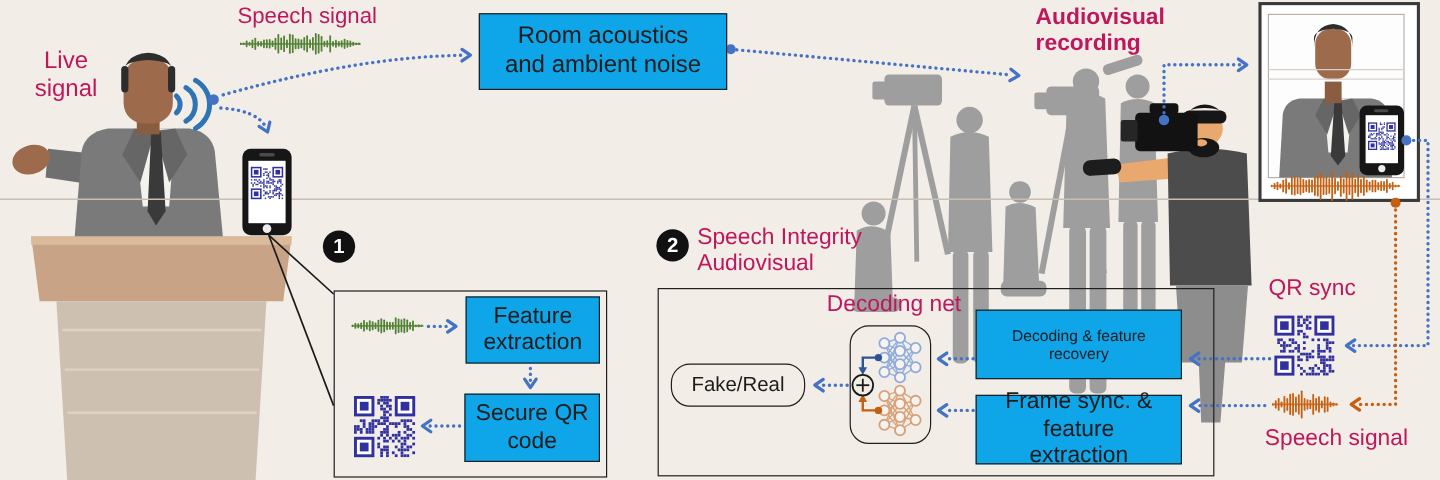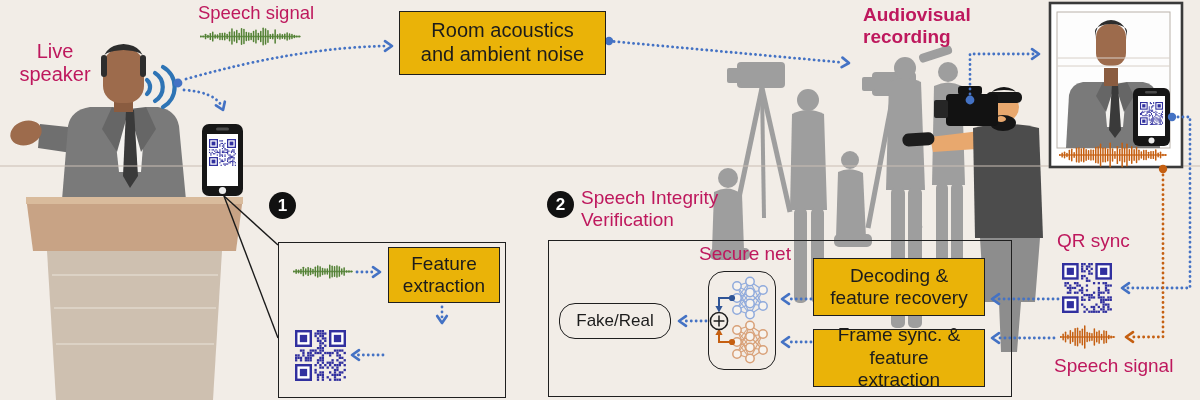--- a/index.html
+++ b/index.html
@@ -5,21 +5,21 @@
   html,body{margin:0;padding:0;background:#e8e4df;}
   .canvas{
     position:relative;width:1200px;height:400px;overflow:hidden;
     background:#f2ede7;color:#1c1c1c;
     font-family:"Liberation Sans", sans-serif;
   }
   #art{position:absolute;left:0;top:0;}
   .lbl{position:absolute;line-height:1.16;color:#be185d;}
   .center{text-align:center;}
   .box{
-    position:absolute;border:1.7px solid #1f1f1f;background:#eab308;
+    position:absolute;border:1.7px solid #1f1f1f;background:#0ea5e9;
     display:flex;align-items:center;justify-content:center;
     text-align:center;line-height:1.18;box-sizing:border-box;
   }
   .ghostbox{ 
     position:absolute;border:1.7px solid #1f1f1f;background:transparent;
     box-sizing:border-box;
   }
   .badge{
     position:absolute;width:27px;height:27px;border-radius:50%;
     background:#111;color:#fff;font-weight:bold;font-size:17px;
@@ -950,35 +950,36 @@
       <path d="M 732 342 L 719 342 L 719 334" fill="none" stroke="#c55f11" stroke-width="2"></path>
       <path d="M 715.4 335 L 722.6 335 L 719 328.5 Z" fill="#c55f11"></path>
       <circle cx="719" cy="321" r="8.6" fill="#f2ede7" stroke="#1c1c1c" stroke-width="1.5"></circle>
       <line x1="713.6" y1="321" x2="724.4" y2="321" stroke="#1c1c1c" stroke-width="1.5"></line>
       <line x1="719" y1="315.6" x2="719" y2="326.4" stroke="#1c1c1c" stroke-width="1.5"></line>
     </g>
   </svg>
 
   <div class="lbl center" style="left:192px;top:2px;width:128px;font-size:18.5px;">Speech signal</div>
 
-  <div class="lbl center" style="left:13px;top:40px;width:84px;font-size:20px;">Live speaker</div>
+  <div class="lbl center" style="left:13px;top:40px;width:84px;font-size:20px;">Live signal</div>
 
   <div class="box" style="left:399px;top:11px;width:207px;height:64px;font-size:20px;padding:0 20px;">Room acoustics and ambient noise</div>
 
   <div class="lbl" style="left:863px;top:4px;width:116px;font-size:19px;font-weight:bold;">Audiovisual recording</div>
 
   <div class="badge" style="left:269px;top:192px;">1</div>
   <div class="ghostbox" style="left:278px;top:242px;width:228px;height:156px;"></div>
   <div class="box" style="left:388px;top:247px;width:112px;height:56px;font-size:19px;padding:0 5px;">Feature extraction</div>
+  <div class="box" style="left:387px;top:328px;width:113px;height:57px;font-size:19px;padding:0 5px;">Secure QR code</div>
 
   <div class="badge" style="left:547px;top:191px;">2</div>
-  <div class="lbl" style="left:581px;top:187px;width:160px;font-size:19px;">Speech Integrity Verification</div>
+  <div class="lbl" style="left:581px;top:187px;width:160px;font-size:19px;">Speech Integrity Audiovisual</div>
   <div class="ghostbox" style="left:548px;top:240px;width:464px;height:157px;"></div>
-  <div class="lbl center" style="left:680px;top:243px;width:130px;font-size:19px;">Secure net</div>
+  <div class="lbl center" style="left:680px;top:243px;width:130px;font-size:19px;">Decoding net</div>
   <div class="rounded-frame" style="left:708px;top:271px;width:68px;height:99px;"></div>
   <div class="pill" style="left:559px;top:303px;width:112px;height:36px;font-size:17px;">Fake/Real</div>
-  <div class="box" style="left:813px;top:258px;width:172px;height:58px;font-size:19px;padding:0 6px;">Decoding &amp; feature recovery</div>
+  <div class="box" style="left:813px;top:258px;width:172px;height:58px;font-size:13px;padding:0 6px;">Decoding &amp; feature recovery</div>
   <div class="box" style="left:813px;top:329px;width:172px;height:58px;font-size:19px;padding:0 22px;">Frame sync. &amp; feature extraction</div>
 
   <div class="lbl" style="left:1057px;top:230px;width:90px;font-size:19px;white-space:nowrap;">QR sync</div>
   <div class="lbl" style="left:1054px;top:355px;width:130px;font-size:19px;white-space:nowrap;">Speech signal</div>
 
 </div>
 
 </body></html>

